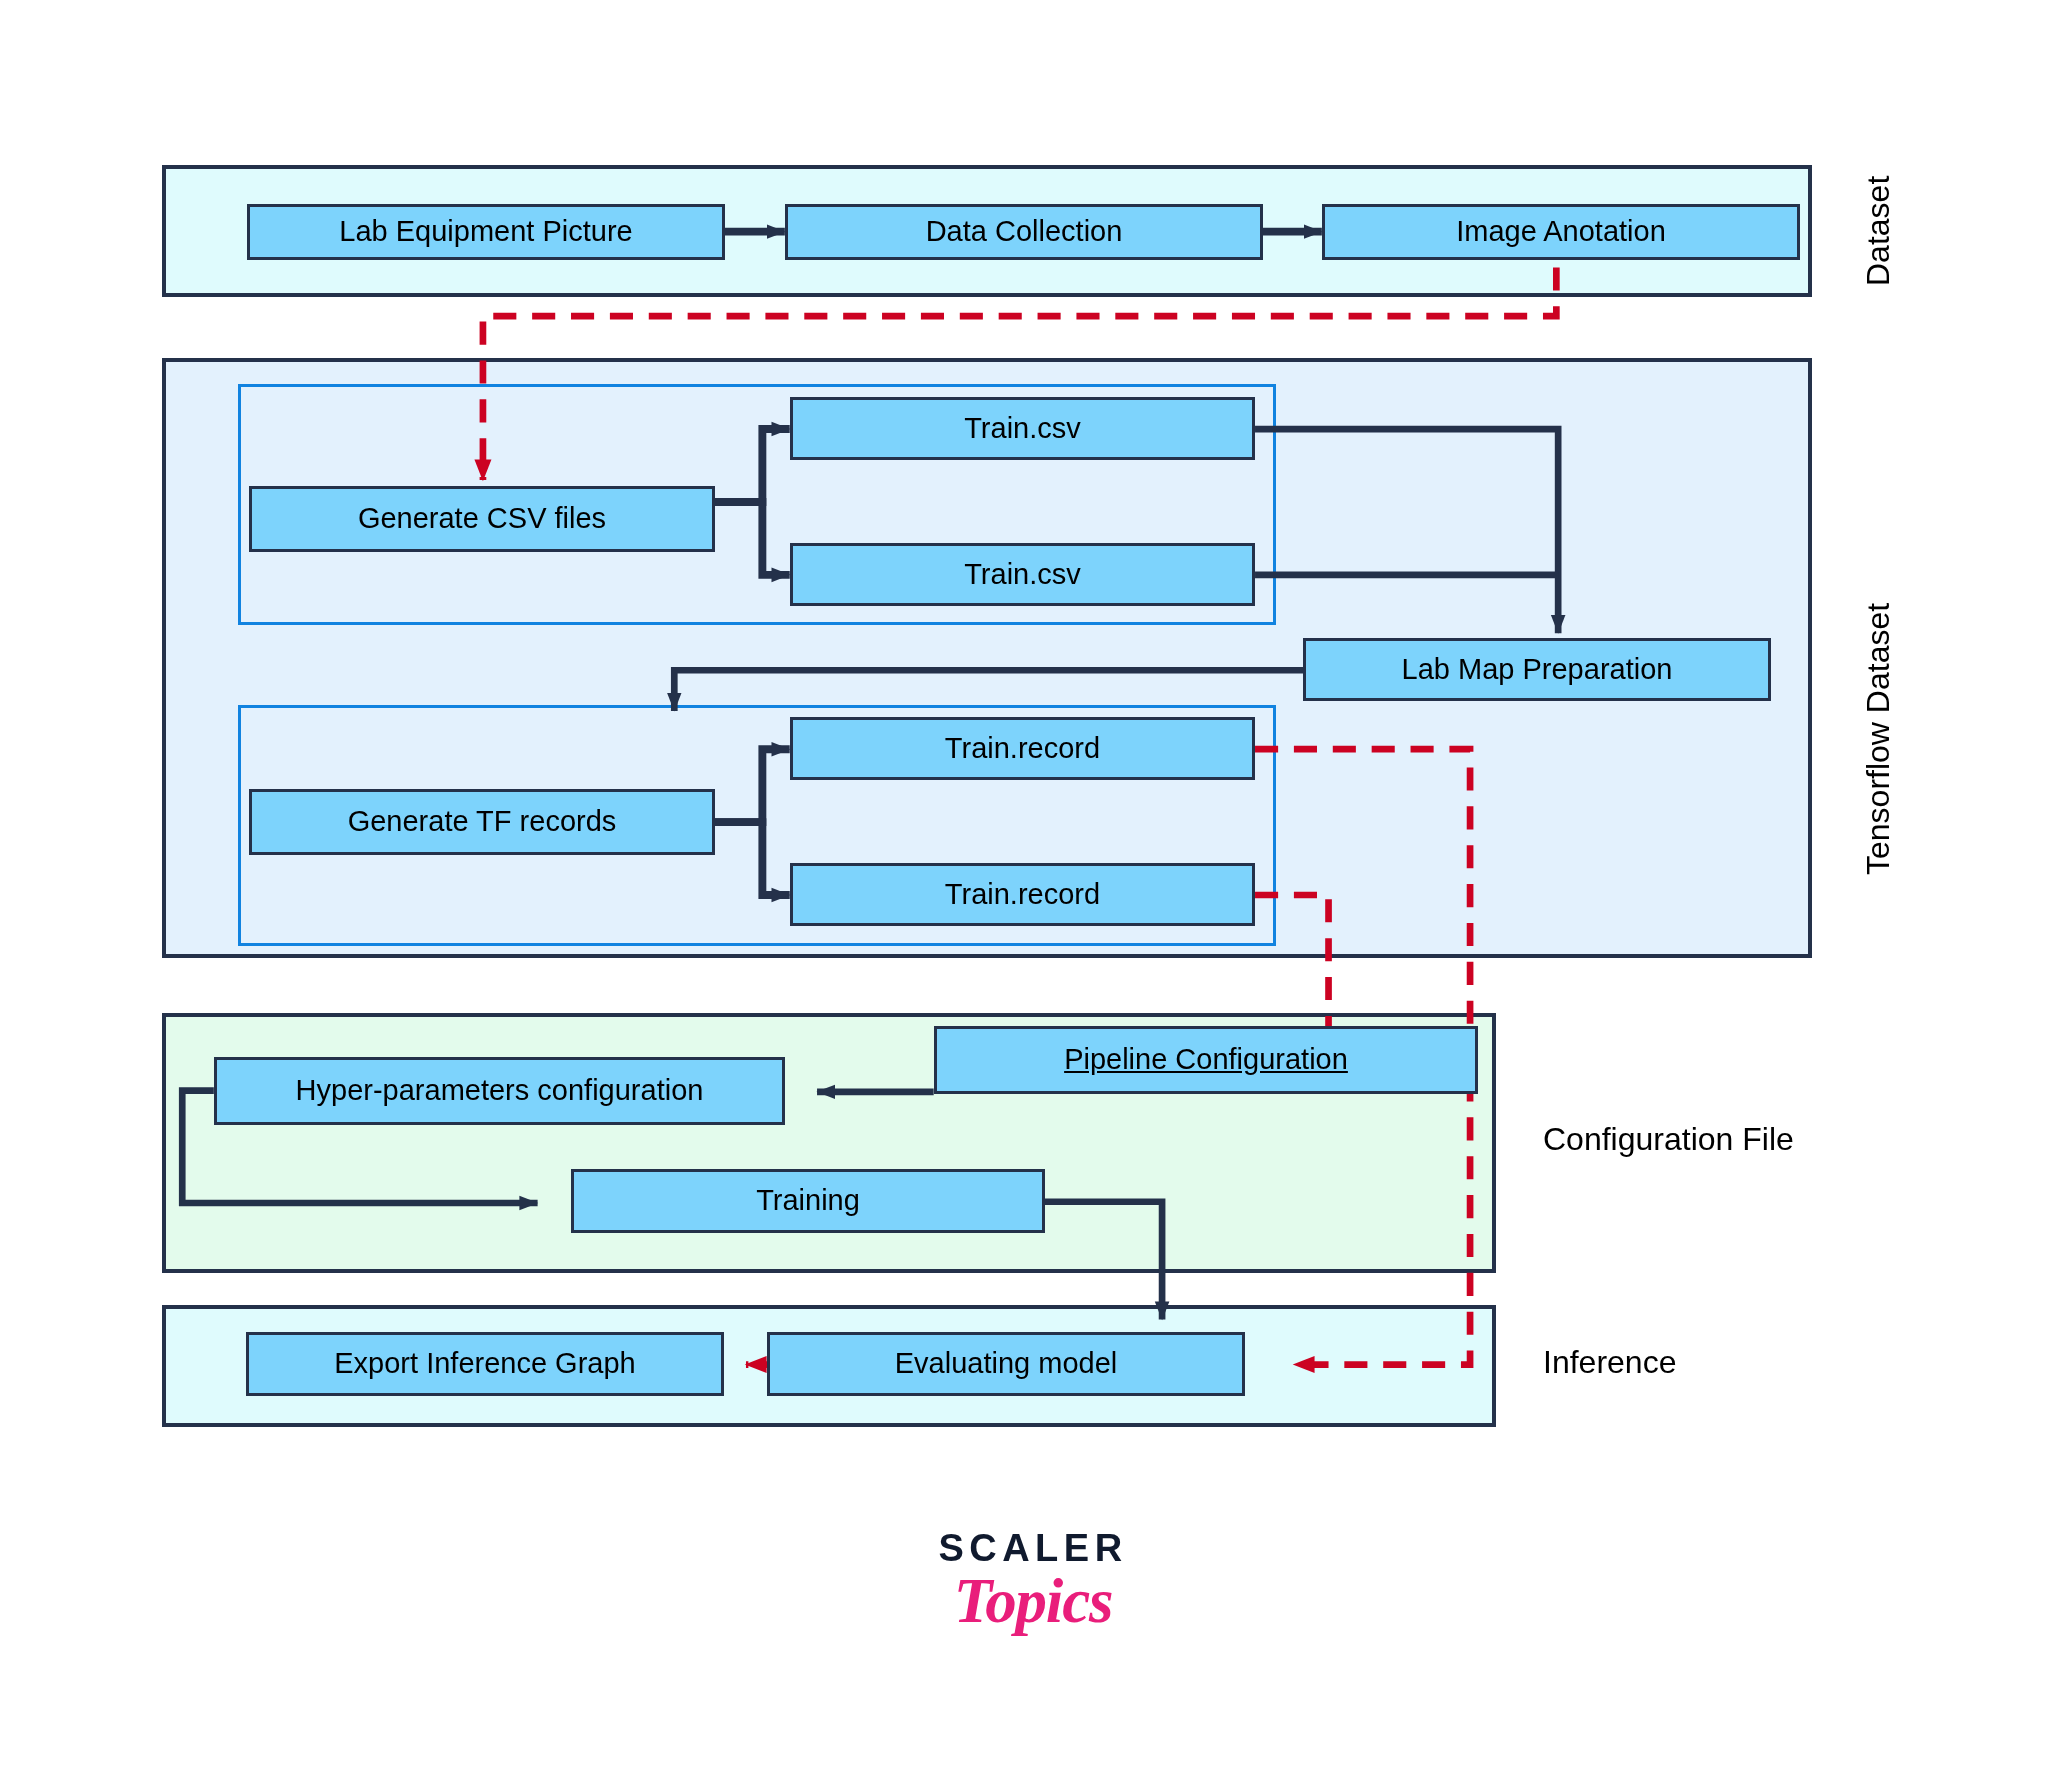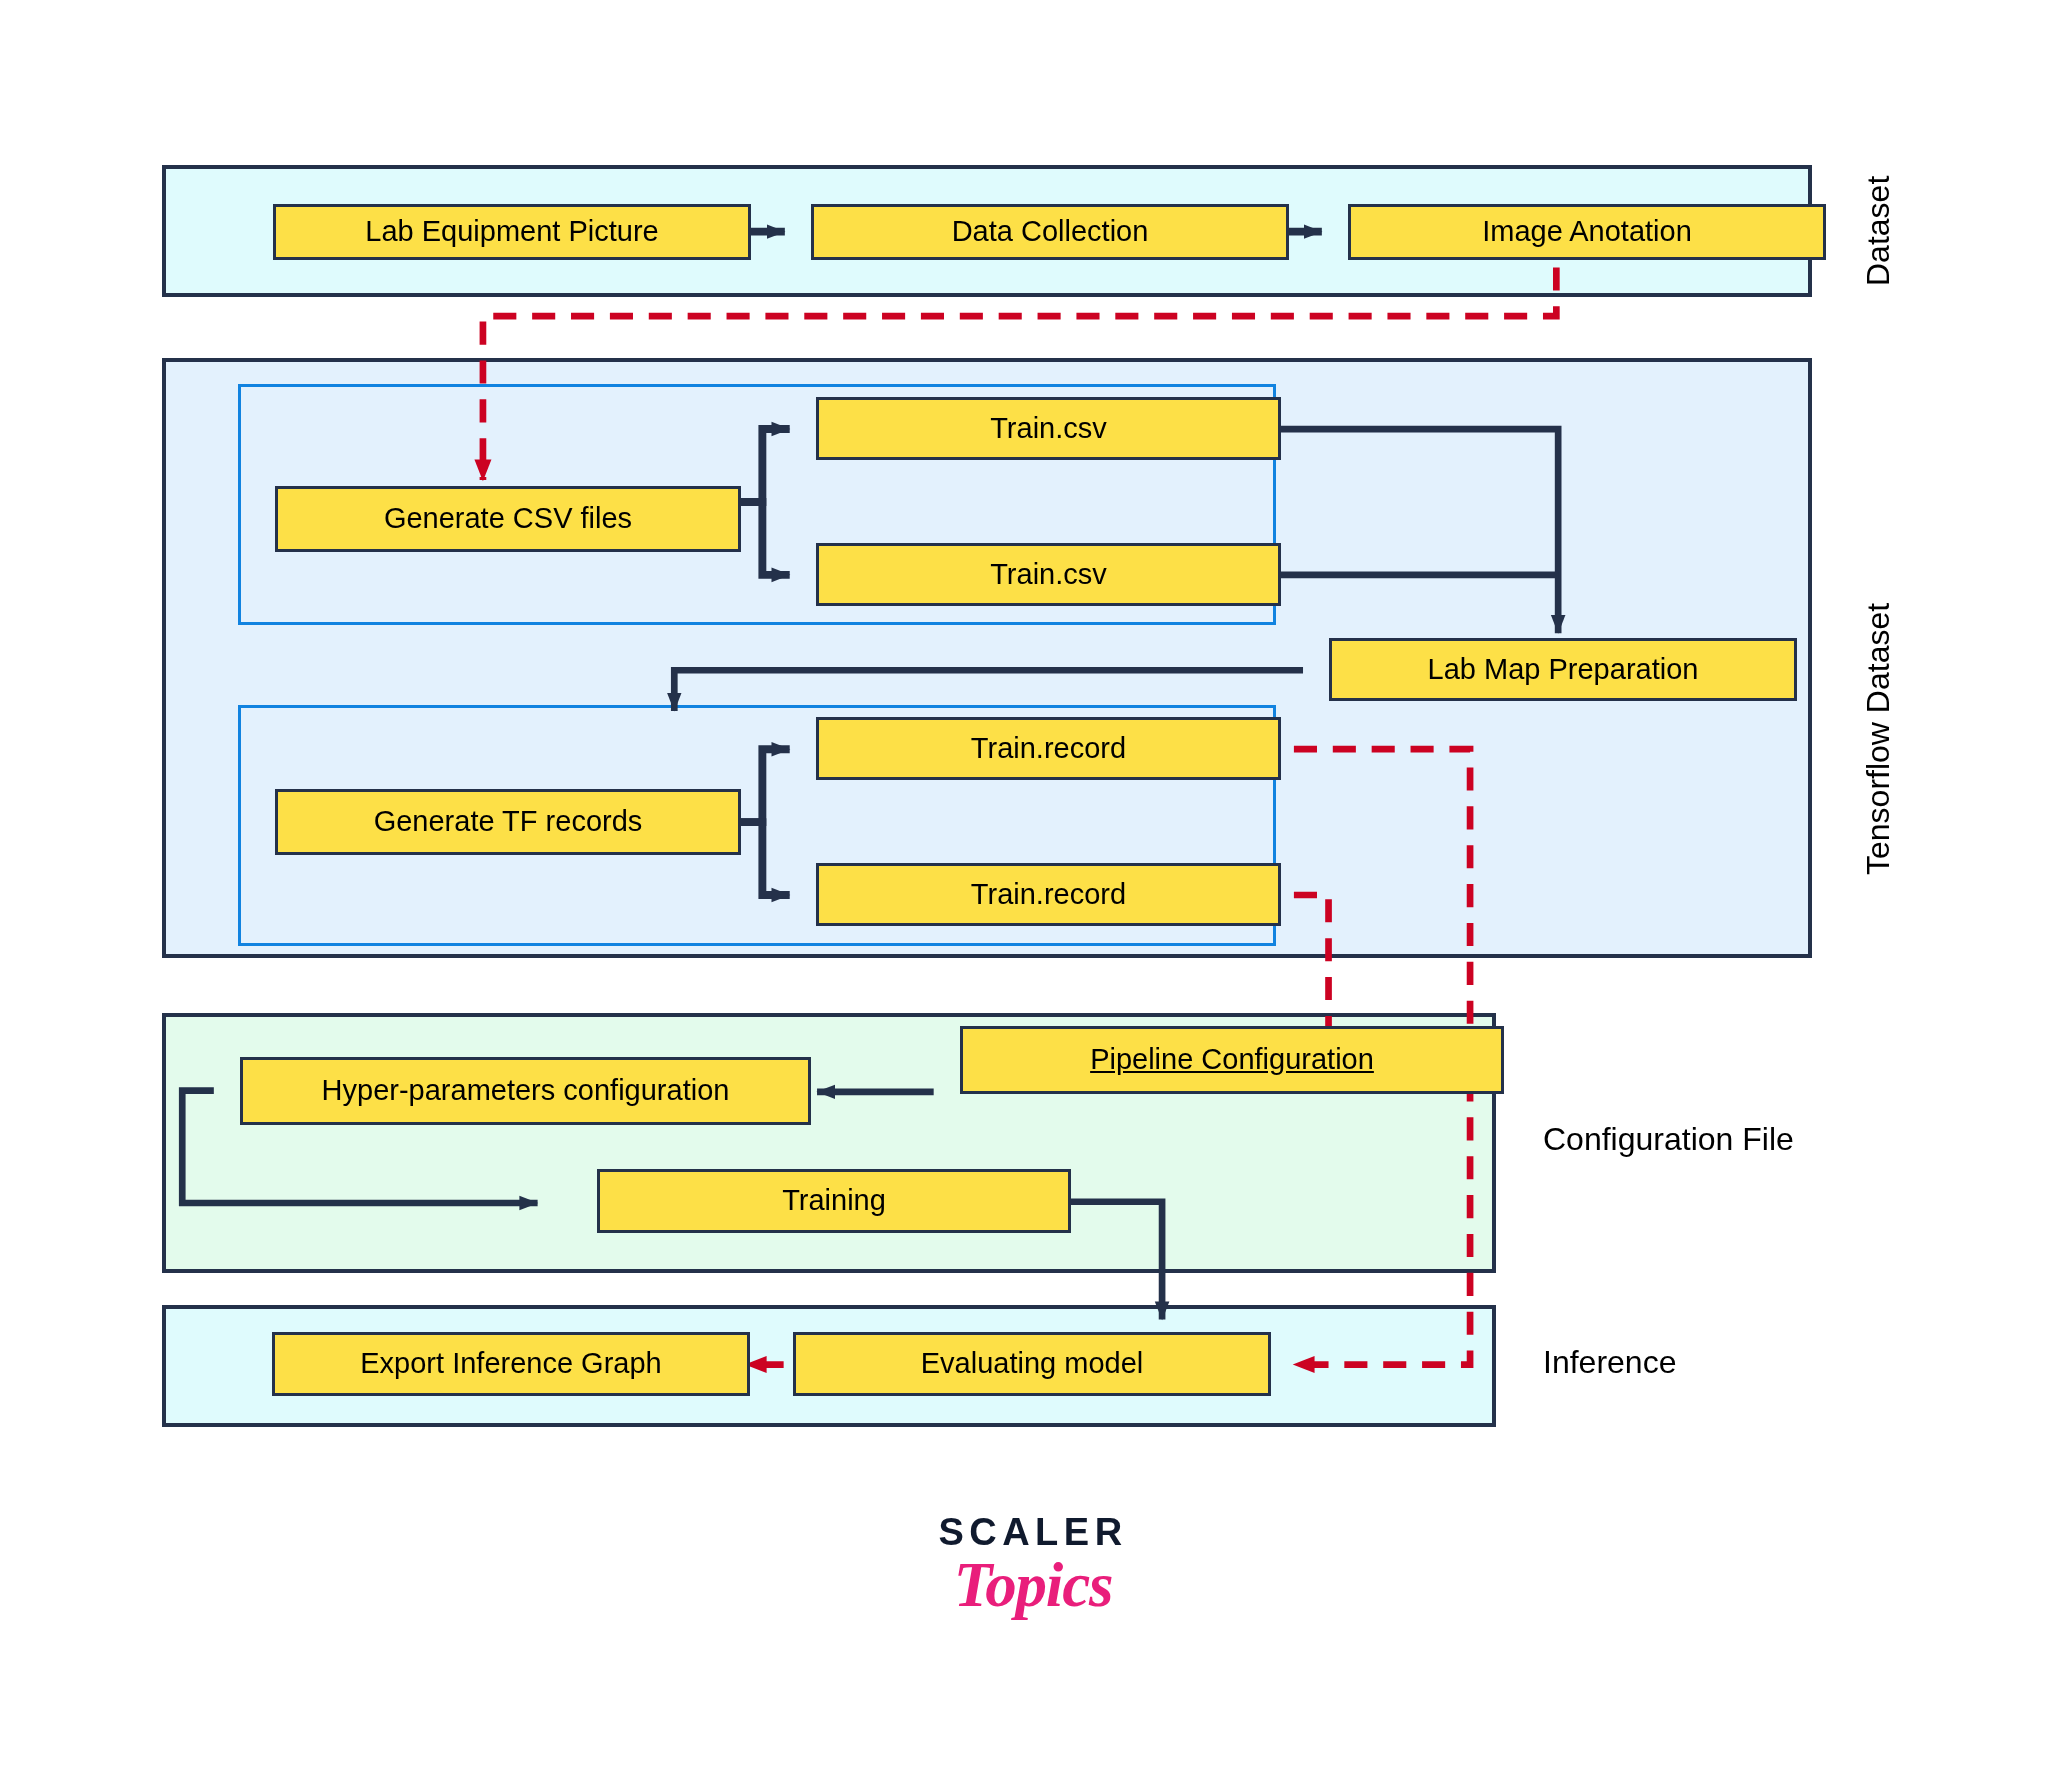--- a/index.html
+++ b/index.html
@@ -33,33 +33,32 @@
   .subgroup {
     position: absolute;
     box-sizing: border-box;
     border: 3.6px solid #1183e0;
     background: transparent;
   }
 
   .node {
     position: absolute;
     box-sizing: border-box;
-    background: #fde047;
+    background: #7dd3fc;
     border: 3px solid #24314a;
     display: flex;
     align-items: center;
     justify-content: center;
     color: #000000;
     font-family: "Liberation Sans", sans-serif;
     font-size: 29px;
     line-height: 1.1;
     text-align: center;
     padding: 0 7.3px;
     white-space: nowrap;
-    margin-left: 26px;
   }
 
   .side-label {
     position: absolute;
     color: #000000;
     font-family: "Liberation Sans", sans-serif;
     font-size: 32px;
     white-space: nowrap;
   }
   .side-label.vertical {
@@ -84,20 +83,21 @@
     text-align: center;
   }
   #brand .scaler {
     font-family: "Liberation Sans", sans-serif;
     font-weight: bold;
     font-size: 38px;
     letter-spacing: 5.5px;
     color: #101a2e;
     display: block;
     line-height: 1;
+    margin-top: 16px;
   }
   #brand .topics {
     font-family: "Liberation Serif", serif;
     font-style: italic;
     font-weight: bold;
     font-size: 63px;
     color: #e91e7b;
     display: block;
     line-height: 1.05;
     margin-top: 1.2px;

